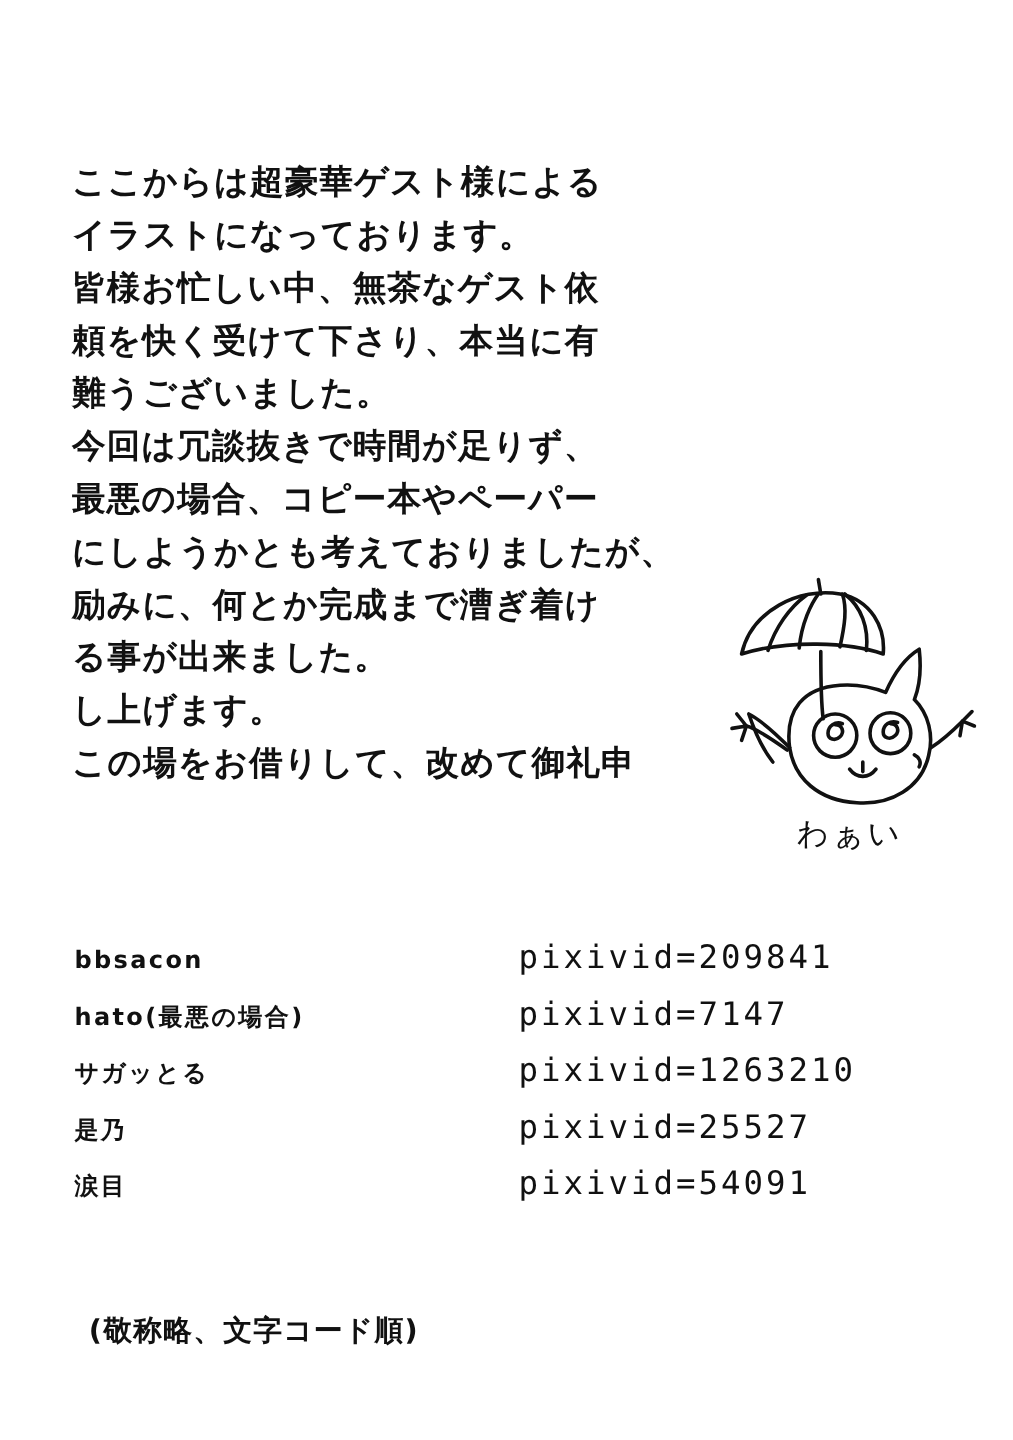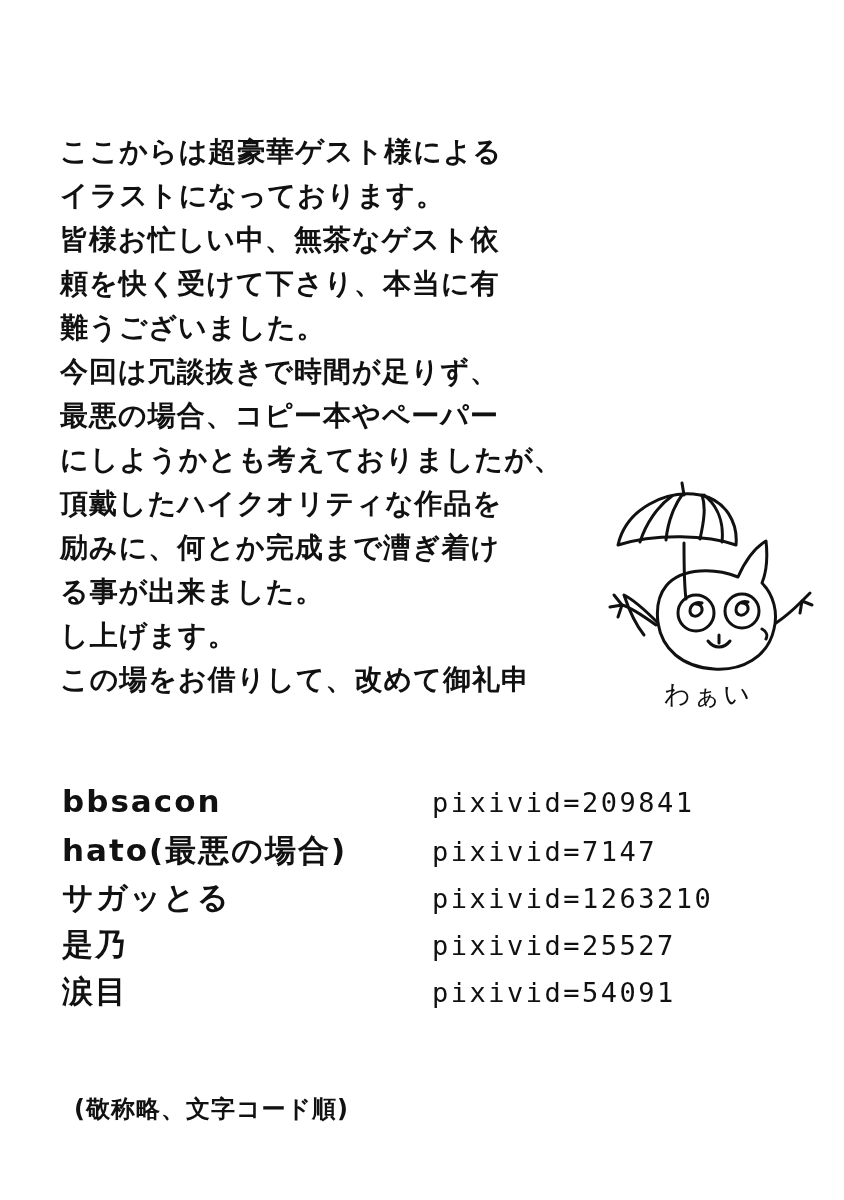--- a/index.html
+++ b/index.html
@@ -51,21 +51,21 @@
     width: 720px;
   }
   .credit-row {
     display: flex;
     align-items: baseline;
     height: 47px;
   }
   .credit-name {
     width: 370px;
     font-family: "DejaVu Sans", sans-serif;
-    font-size: 31px;
+    font-size: 20px;
     font-weight: 600;
     letter-spacing: 2px;
     color: #111111;
     white-space: pre;
   }
   .credit-id {
     font-family: "DejaVu Sans Mono", monospace;
     font-size: 27px;
     letter-spacing: 2.5px;
     color: #111111;
@@ -111,21 +111,20 @@
 
   <div class="message-block">
     <div class="message-line">ここからは超豪華ゲスト様による</div>
     <div class="message-line">イラストになっております。</div>
     <div class="message-line">皆様お忙しい中、無茶なゲスト依</div>
     <div class="message-line">頼を快く受けて下さり、本当に有</div>
     <div class="message-line">難うございました。</div>
     <div class="message-line">今回は冗談抜きで時間が足りず、</div>
     <div class="message-line">最悪の場合、コピー本やペーパー</div>
     <div class="message-line">にしようかとも考えておりましたが、</div>
-    <div class="message-line">頂戴したハイクオリティな作品を</div>
     <div class="message-line">励みに、何とか完成まで漕ぎ着け</div>
     <div class="message-line">る事が出来ました。</div>
     <div class="message-line">し上げます。</div>
     <div class="message-line">この場をお借りして、改めて御礼申</div>
   </div>
 
   <div class="doodle">
     <svg width="220" height="260" viewBox="0 0 220 260" fill="none" stroke="#111111" stroke-width="3" stroke-linecap="round" stroke-linejoin="round">
 
       <path d="M22 72 C30 36 70 16 104 22 C130 27 142 50 140 72 C112 62 60 60 22 72 Z"></path>

